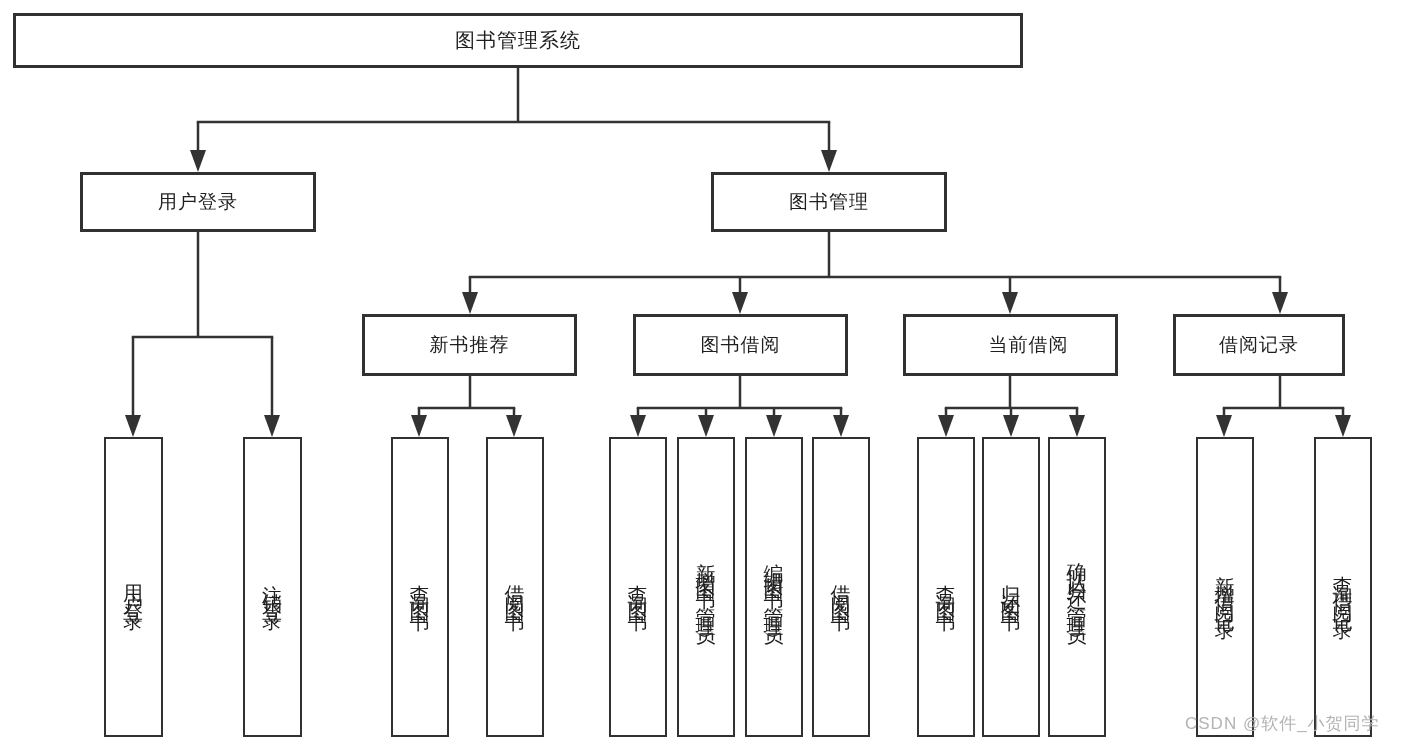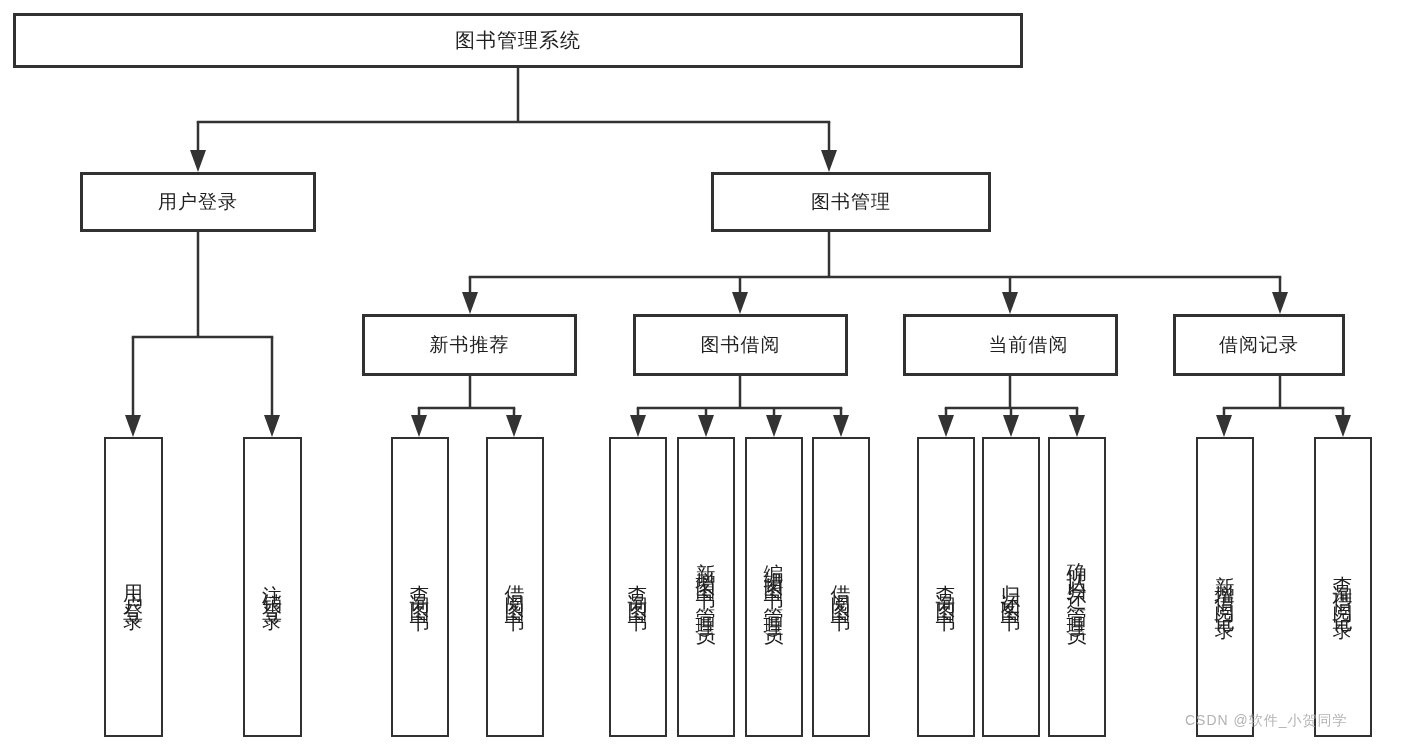--- a/index.html
+++ b/index.html
@@ -40,21 +40,21 @@
     line-height: 1.1;
     letter-spacing: 9px;
     color: #1f1f1f;
     white-space: nowrap;
   }
   .hlabel { white-space: nowrap; }
   #watermark {
     position: absolute;
     left: 1185px;
     top: 712px;
-    font-size: 14px;
+    font-size: 17px;
     color: rgba(175, 175, 175, 0.95);
     letter-spacing: 1px;
     z-index: 5;
     white-space: nowrap;
   }
 </style>
 </head>
 <body>
 
 <div id="canvas">
@@ -135,21 +135,21 @@
     </g>
   </svg>
 
   <div class="box root" style="left:13px; top:13px; width:1010px; height:55px;justify-content:center;">
     <span class="hlabel">图书管理系统</span>
   </div>
 
   <div class="box level" style="left:80px; top:172px; width:236px; height:60px;">
     <span class="hlabel">用户登录</span>
   </div>
-  <div class="box level" style="left:711px; top:172px; width:280px; height:60px;">
+  <div class="box level" style="left:711px; top:172px; width:236px; height:60px;">
     <span class="hlabel">图书管理</span>
   </div>
 
   <div class="box level" style="left:633px; top:314px; width:215px; height:62px;">
     <span class="hlabel">图书借阅</span>
   </div>
   <div class="box level" style="left:362px; top:314px; width:215px; height:62px;">
     <span class="hlabel">新书推荐</span>
   </div>
   <div class="box level" style="left:903px; top:314px; width:215px; height:62px;padding-left:36px;">

